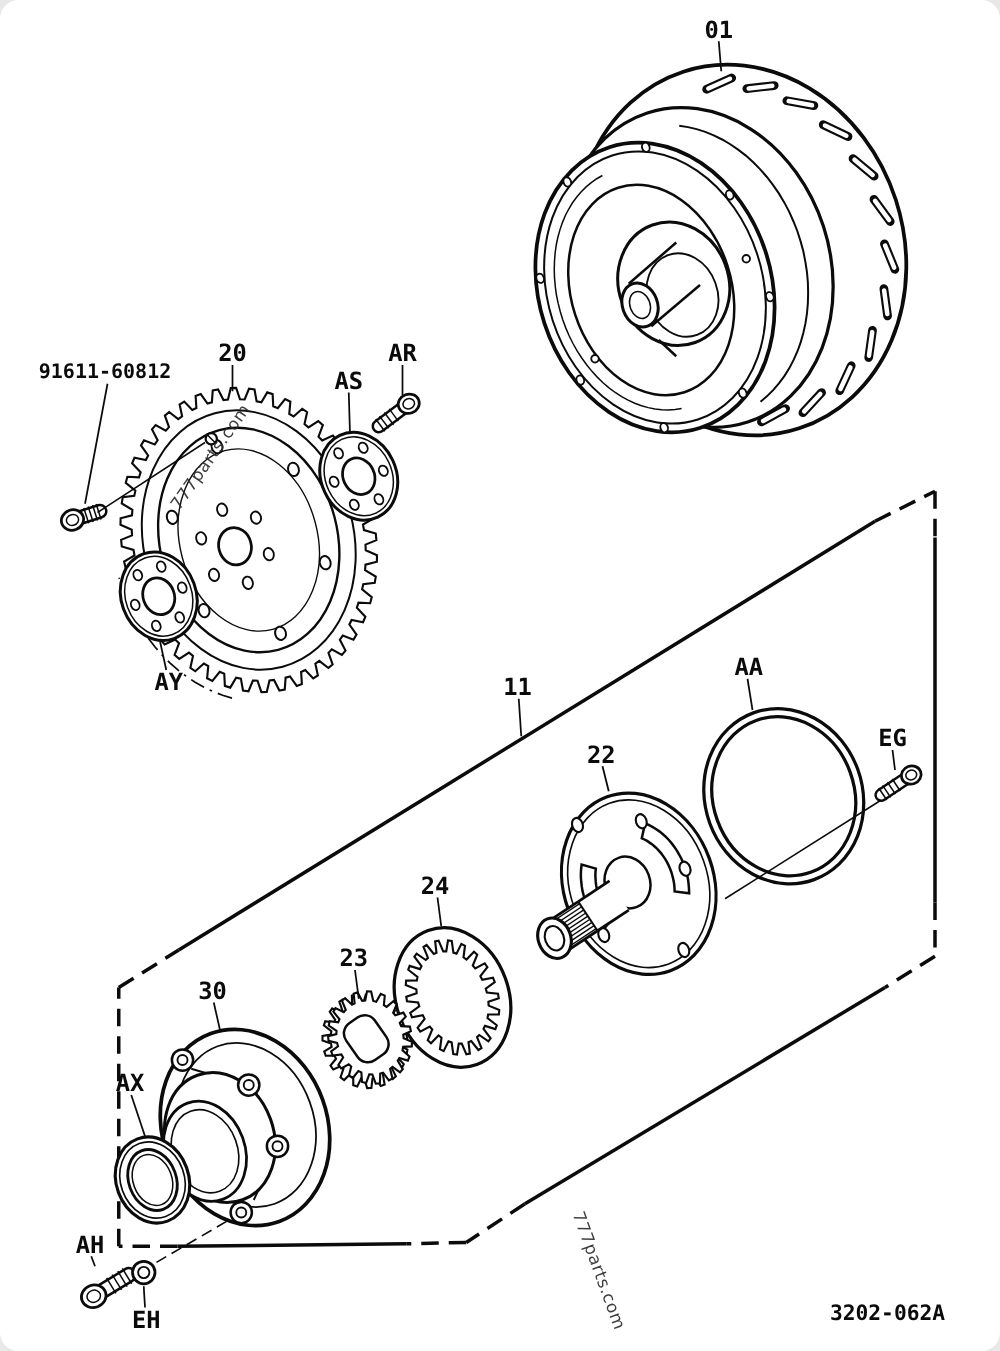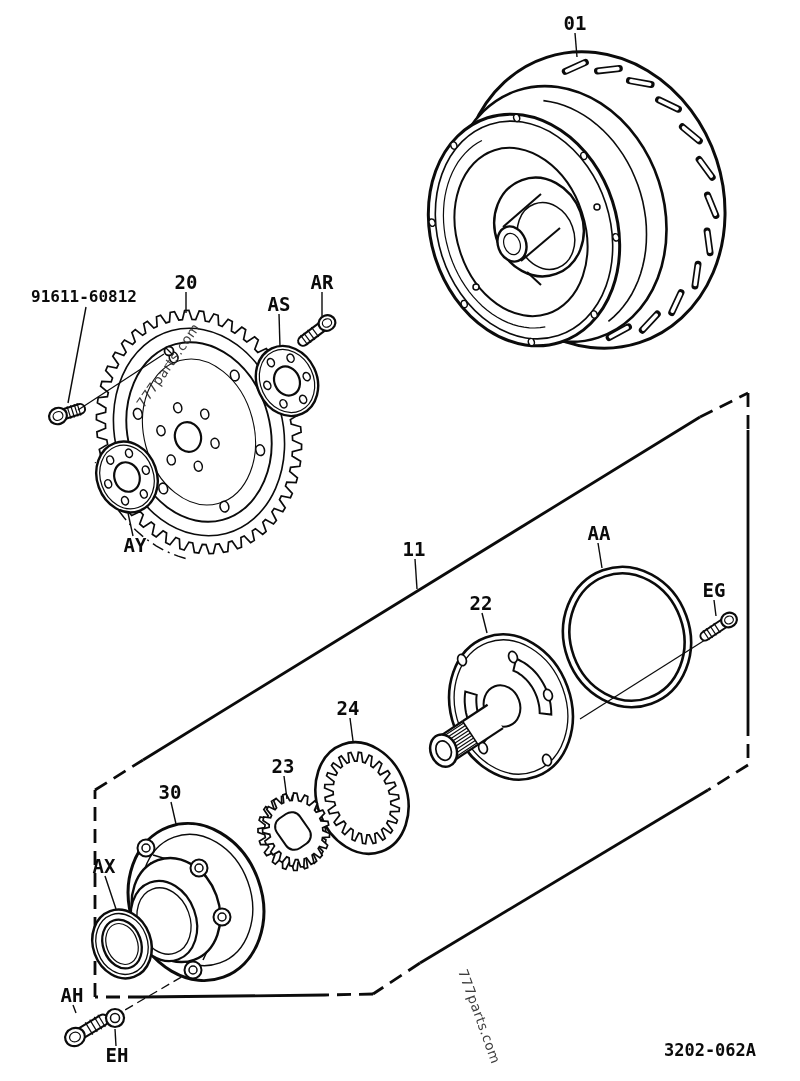--- a/index.html
+++ b/index.html
@@ -1,16 +1,16 @@
 <!DOCTYPE html>
 <html><head>
 <meta charset="utf-8">
 <style>
   html,body{margin:0;padding:0;background:#e8e8e8;}
-  .page{width:800px;height:1081px;background:#ffffff;position:relative;margin:0 auto;overflow:hidden;}
+  .page{width:800px;height:1081px;background:#ffffff;position:relative;margin:0 auto;overflow:hidden;border-radius:15px;}
   svg{display:block;position:absolute;left:0;top:0;}
   .callout{font:bold 19px "DejaVu Sans Mono",monospace;fill:#0b0b0b;}
   .callout-sm{font:bold 16px "DejaVu Sans Mono",monospace;fill:#0b0b0b;}
   .docnum{font:bold 17px "DejaVu Sans Mono",monospace;fill:#0b0b0b;}
   .wm{font:13.5px "DejaVu Sans",sans-serif;fill:#2e2e2e;letter-spacing:.5px;opacity:.92;}
 </style>
 </head>
 <body>
 
 <div class="page">

